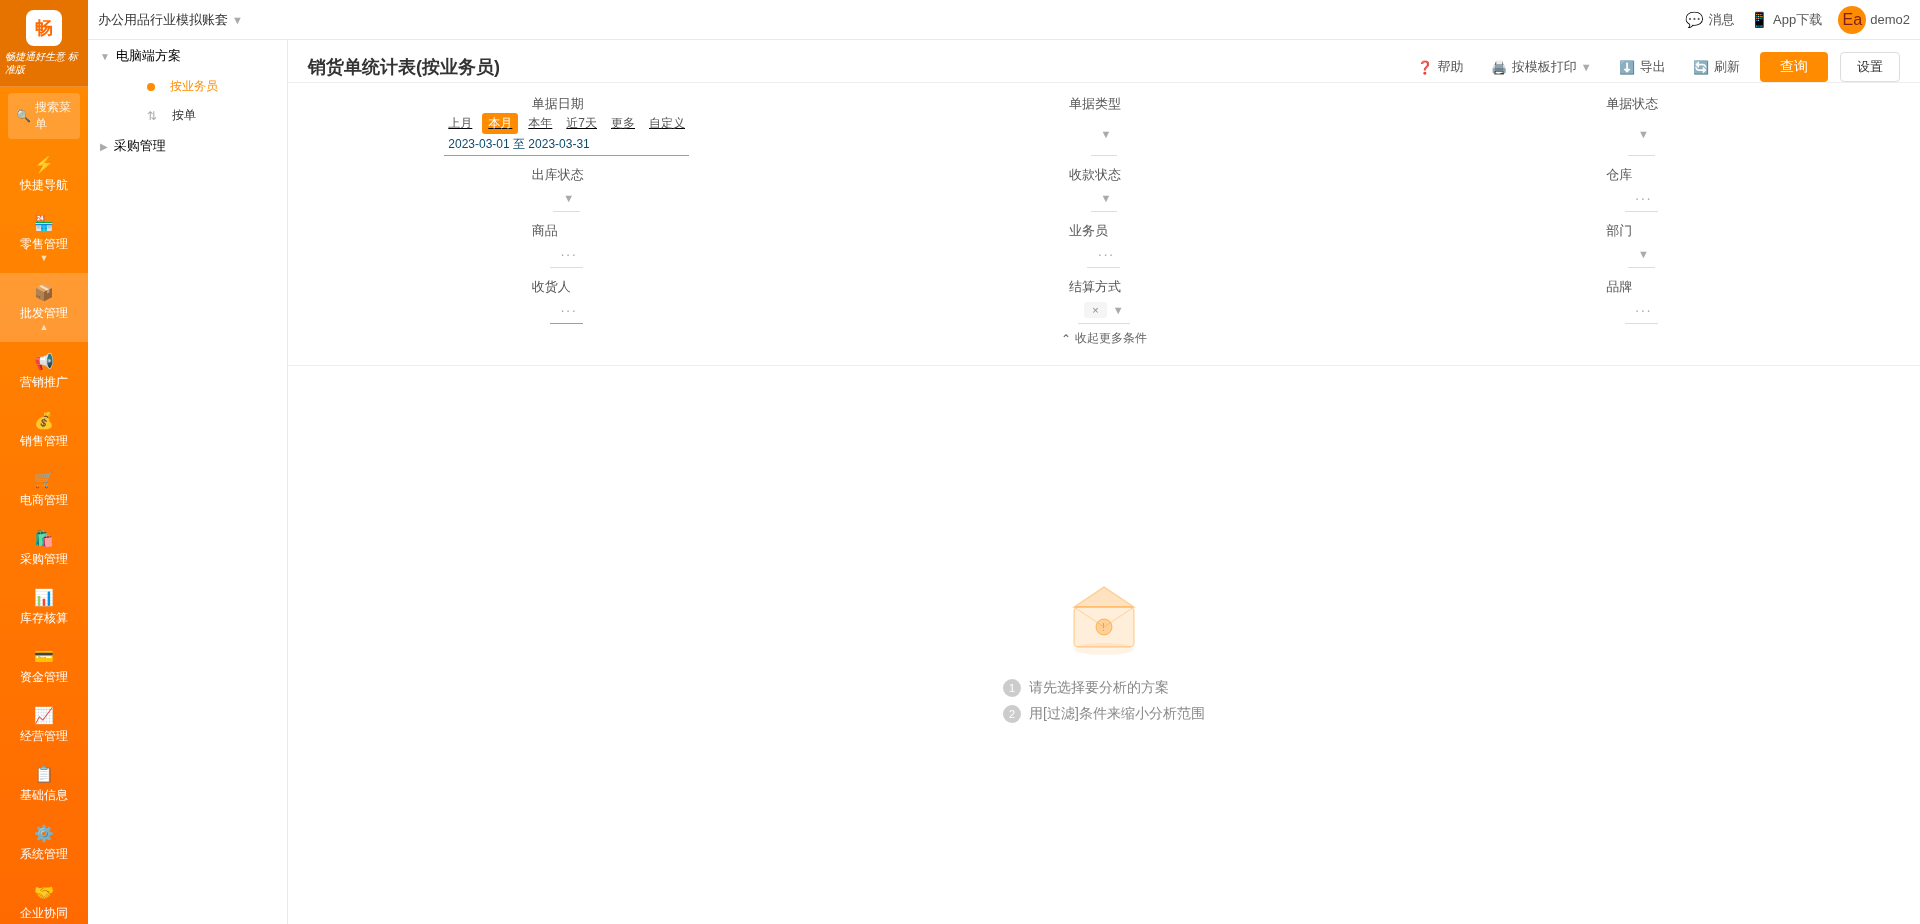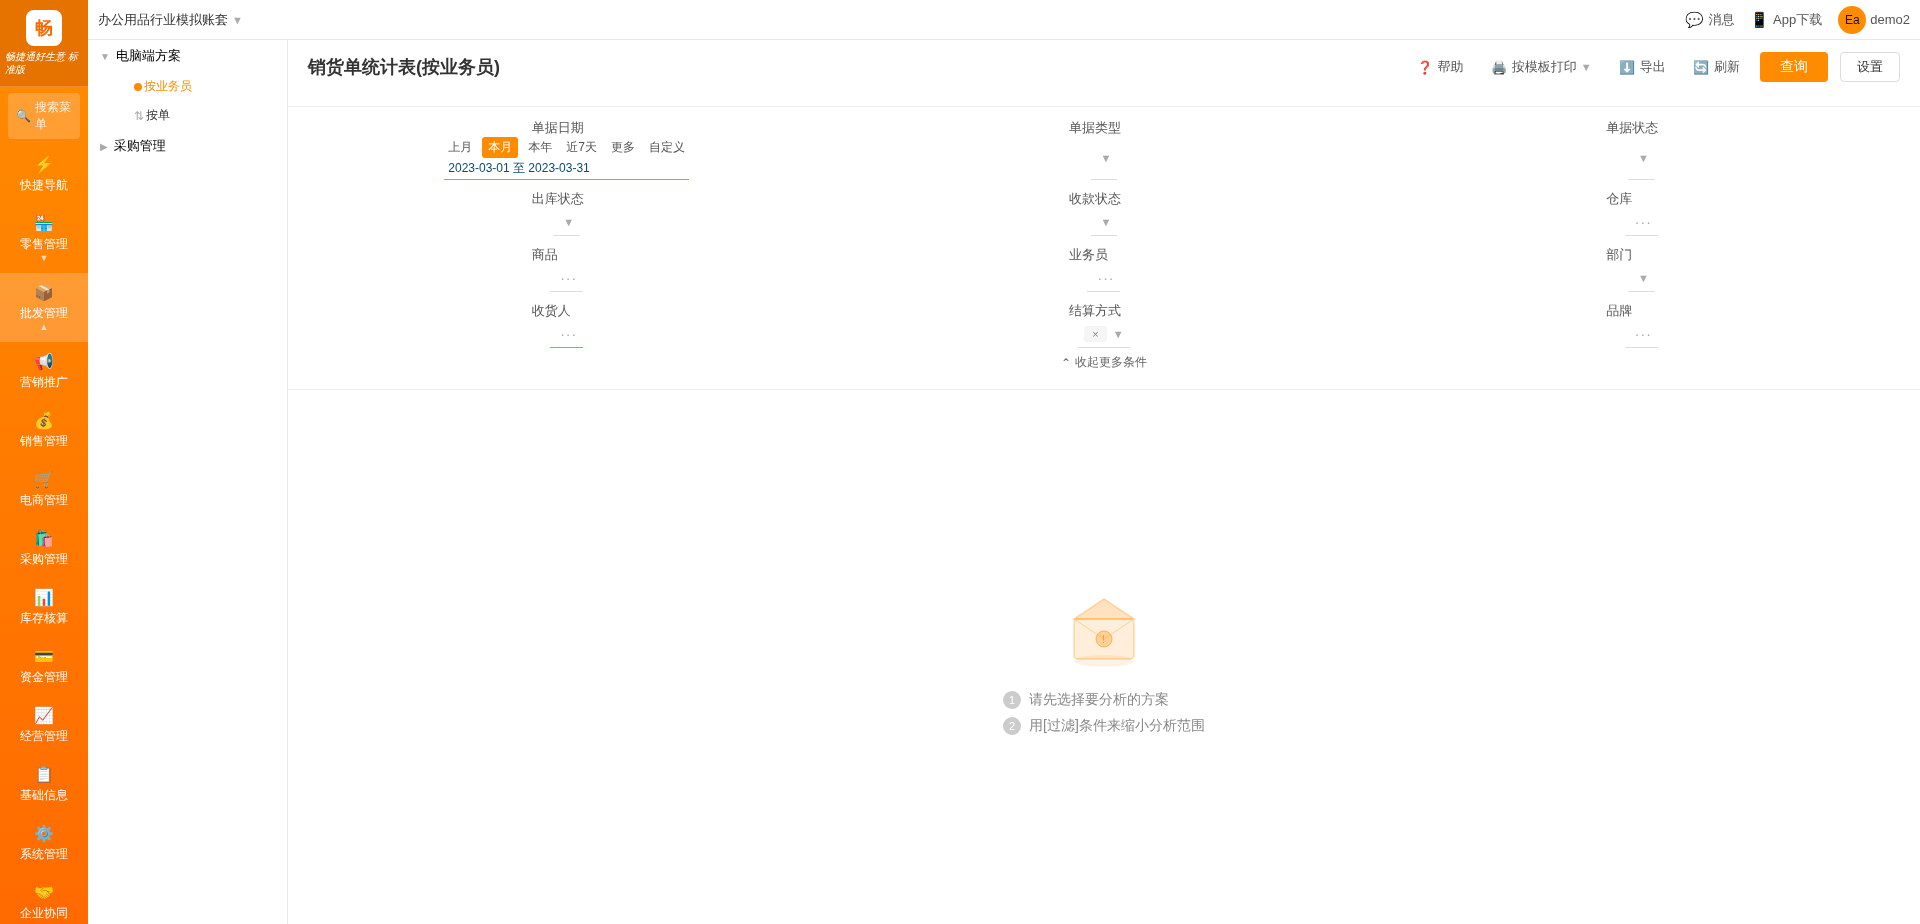--- a/index.html
+++ b/index.html
@@ -122,22 +122,22 @@
       cursor: pointer;
     }
     .user-avatar {
       width: 28px;
       height: 28px;
       border-radius: 50%;
       background: #ff8c00;
       display: flex;
       align-items: center;
       justify-content: center;
-      color: #0f172a;
-      font-size: 12px;
+      color: #7f1d1d;
+      font-size: 16px;
       text-align: center;
     }
 
     
     #tabbar {
       background: #f0f0f0;
       height: 36px;
       display: flex;
       align-items: center;
       border-bottom: 1px solid #ddd;
@@ -229,39 +229,39 @@
       background: #ff8c00;
       border-radius: 50%;
       flex-shrink: 0;
     }
     .tree-sub-item {
       display: flex;
       align-items: center;
       padding: 6px 12px 6px 28px;
       font-size: 12px;
       cursor: pointer;
-      gap: 2px;
+      gap: 15px;
       color: #333;
     }
     .tree-sub-item.active { color: #ff8c00; }
 
     
     #right-panel {
       flex: 1;
       display: flex;
       flex-direction: column;
       overflow: hidden;
       background: white;
     }
 
     
     .page-header {
       display: flex;
       align-items: center;
-      padding: 12px 20px 24px;
+      padding: 12px 20px 0;
       border-bottom: 1px solid #eee;
     }
     .page-title {
       font-size: 18px;
       font-weight: 600;
       color: #333;
     }
     .page-actions {
       margin-left: auto;
       display: flex;
@@ -320,20 +320,21 @@
     }
     .filter-control.active { border-bottom-color: #ff8c00; }
     .filter-control .fc-text { font-size: 13px; color: #333; flex: 1; }
     .filter-control .fc-arrow { color: #aaa; font-size: 11px; }
     .filter-control .fc-dots { color: #aaa; font-size: 14px; letter-spacing: 1px; }
     .date-shortcuts {
       display: flex;
       align-items: center;
       gap: 6px;
       flex: 1;
+      text-decoration: underline;
     }
     .date-btn {
       font-size: 12px;
       color: #555;
       cursor: pointer;
       padding: 2px 4px;
     }
     .date-btn.active {
       background: #ff8c00;
       color: white;

